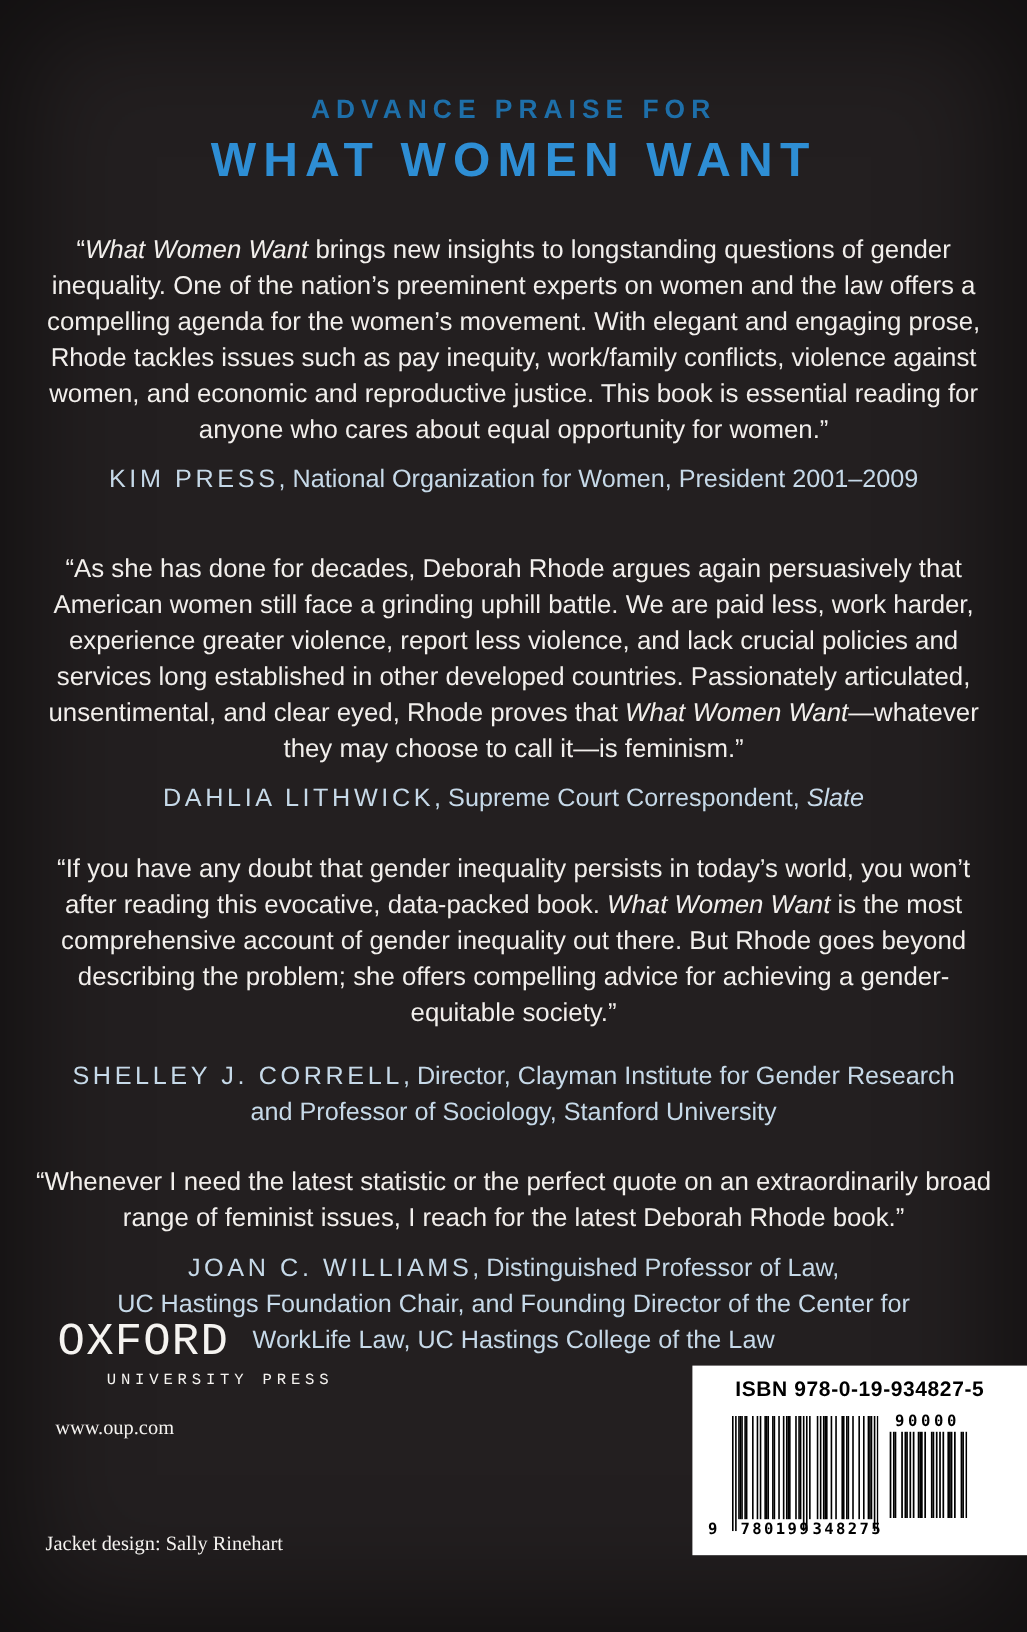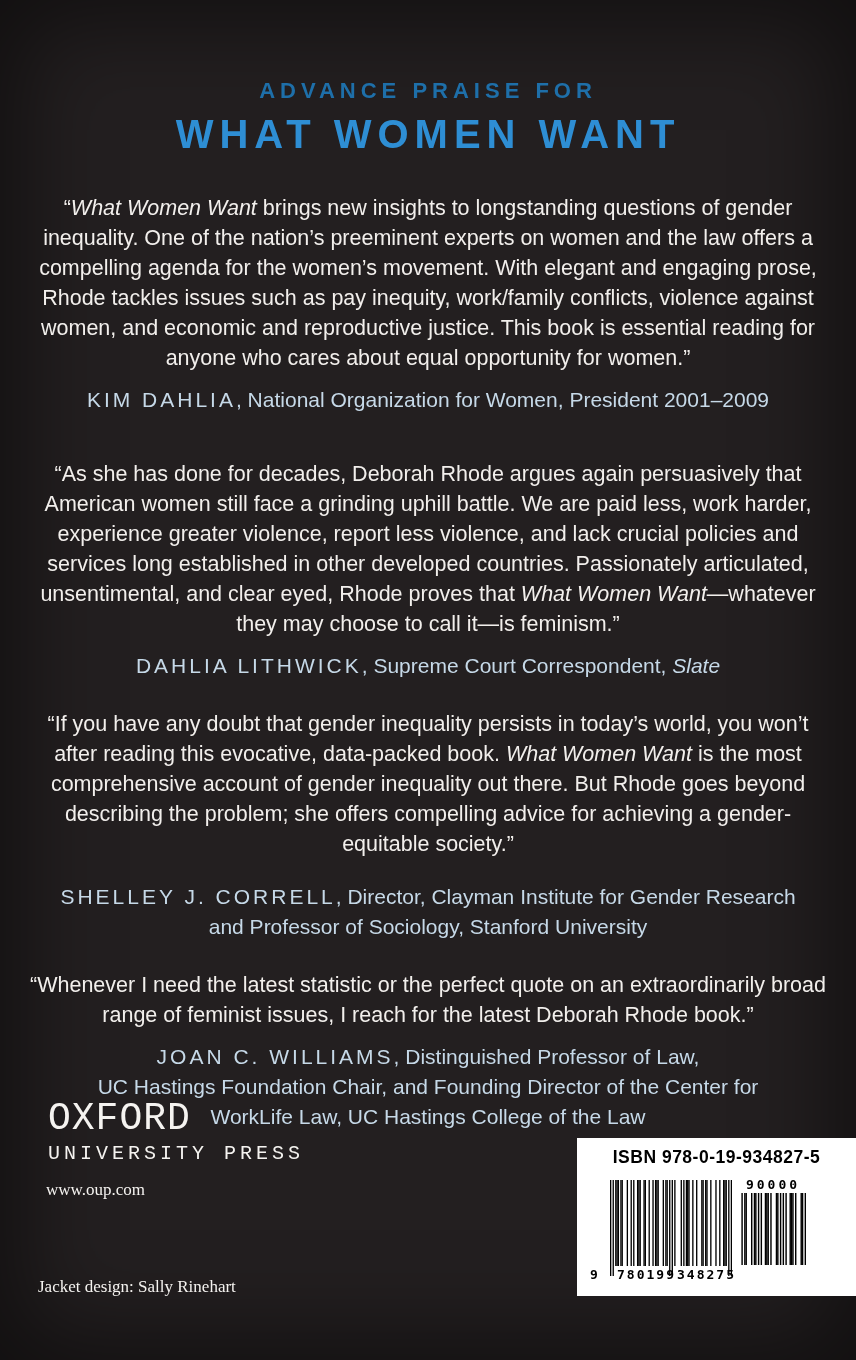--- a/index.html
+++ b/index.html
@@ -53,21 +53,21 @@
   .quote-block:nth-child(4) .attribution{margin-bottom:0;}
   .it{font-style:italic;}
   .nm{letter-spacing:3px;}
   
   .oxford-logo{
     position:absolute;left:48px;top:1100px;
     color:var(--publisher-text,#f5f3f0);
     font-family:Liberation Mono, monospace;
   }
   .oxford-name{font-size:38px;letter-spacing:1px;line-height:38px;}
-  .oxford-sub{font-size:20px;letter-spacing:4px;margin-top:4px;}
+  .oxford-sub{font-size:13px;letter-spacing:4px;margin-top:4px;margin-left:41px;}
   .website{
     position:absolute;left:46px;top:1180px;
     font-family:"Liberation Serif",serif;
     font-size:17px;color:var(--publisher-text,#f5f3f0);
   }
   .jacket-credit{
     position:absolute;left:38px;top:1277px;
     font-family:Liberation Serif, serif;
     font-size:17px;color:var(--publisher-text,#f5f3f0);
   }
@@ -105,21 +105,21 @@
 <div class="cover">
 
   <header>
     <div class="eyebrow">ADVANCE PRAISE FOR</div>
     <h1 class="book-title">WHAT WOMEN WANT</h1>
   </header>
 
   <main class="quotes">
     <section class="quote-block">
       <blockquote class="quote"><span>“</span><span class="it">What Women Want</span><span> brings new insights to longstanding questions of gender inequality. One of the nation’s preeminent experts on women and the law offers a compelling agenda for the women’s movement. With elegant and engaging prose, Rhode tackles issues such as pay inequity, work/family conflicts, violence against women, and economic and reproductive justice. This book is essential reading for anyone who cares about equal opportunity for women.”</span></blockquote>
-      <div class="attribution"><span class="nm">KIM DAHLIA</span><span>, National Organization for Women, President 2001–2009</span></div>
+      <div class="attribution"><span class="nm">KIM PRESS</span><span>, National Organization for Women, President 2001–2009</span></div>
     </section>
     <section class="quote-block">
       <blockquote class="quote"><span>“As she has done for decades, Deborah Rhode argues again persuasively that American women still face a grinding uphill battle. We are paid less, work harder, experience greater violence, report less violence, and lack crucial policies and services long established in other developed countries. Passionately articulated, unsentimental, and clear eyed, Rhode proves that </span><span class="it">What Women Want</span><span>—whatever they may choose to call it—is feminism.”</span></blockquote>
       <div class="attribution"><span class="nm">DAHLIA LITHWICK</span><span>, Supreme Court Correspondent, </span><span class="it">Slate</span></div>
     </section>
     <section class="quote-block">
       <blockquote class="quote"><span>“If you have any doubt that gender inequality persists in today’s world, you won’t after reading this evocative, data-packed book. </span><span class="it">What Women Want</span><span> is the most comprehensive account of gender inequality out there. But Rhode goes beyond describing the problem; she offers compelling advice for achieving a gender-equitable society.”</span></blockquote>
       <div class="attribution"><span class="nm">SHELLEY J. CORRELL</span><span>, Director, Clayman Institute for Gender Research</span><br><span>and Professor of Sociology, Stanford University</span></div>
     </section>
     <section class="quote-block">

